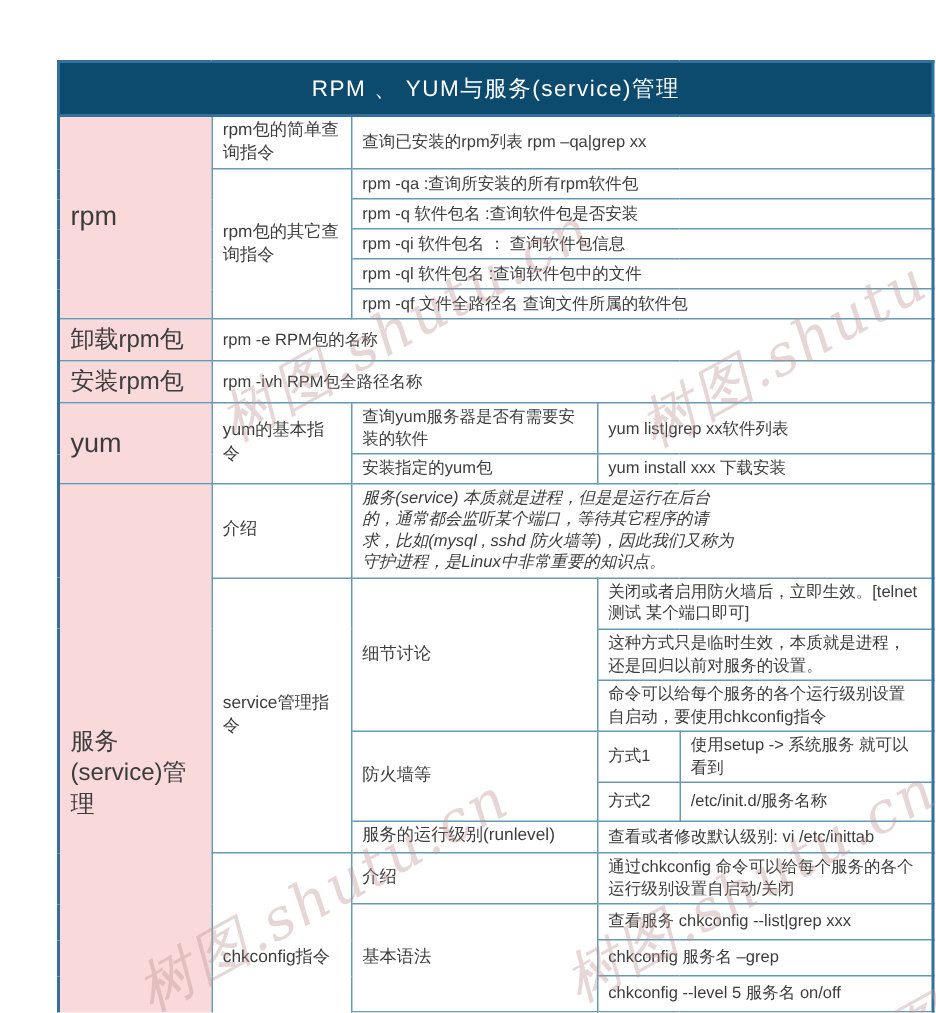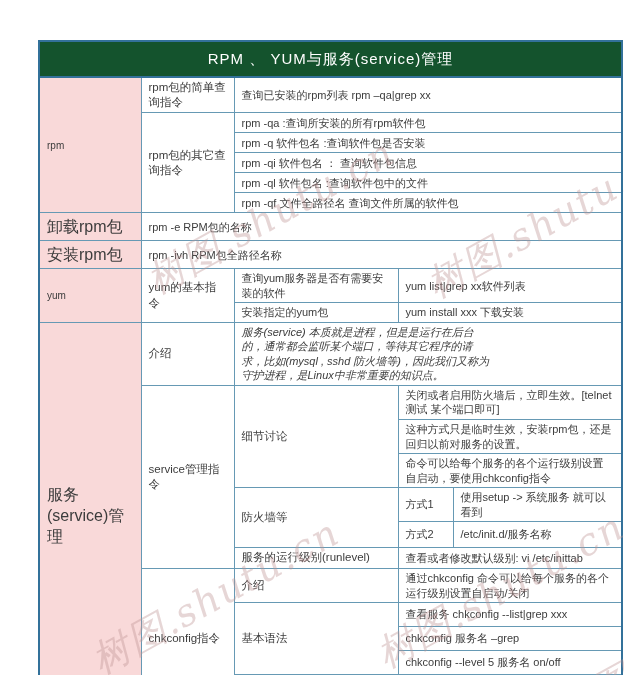--- a/index.html
+++ b/index.html
@@ -6,31 +6,31 @@
   body {
     width:624px; height:675px; background:#ffffff; position:relative;
     font-family:"Liberation Sans", sans-serif; overflow:hidden;
   }
   .tablewrap { position:absolute; left:38px; top:40px; z-index:2; }
   table.mindmap {
     border-collapse:collapse; width:583px; table-layout:fixed;
     border:2px solid #33719a;
   }
   th.headerbar {
-    height:32px; background:#14532d; color:#ffffff; font-size:15px;
+    height:32px; background:#0c4a6e; color:#ffffff; font-size:15px;
     font-weight:normal; border:2px solid #33719a; letter-spacing:1px;
     text-align:center; vertical-align:middle;margin-top:24px;
   }
   td {
     border:1px solid #6699b4; font-size:11px; color:#3c3c3c;
     padding:2px 7px; vertical-align:middle; line-height:1.32;
     background:#ffffff; overflow:hidden;
   }
   td.pink { background:#f9d9d9; font-size:16px; }
-  td.pink.latin { font-size:10px;margin-left:39px; }
+  td.pink.latin { font-size:18px;margin-left:39px; }
   td.lbl { font-size:11.5px;margin-left:20px; }
   .narrow { display:block; max-width:252px;font-style:italic; }
   tr.h17 { height:17px; } tr.h20 { height:20px; } tr.h21 { height:21px; }
   tr.h24 { height:24px; } tr.h26 { height:26px; }
   tr.h28 { height:28px; } tr.h30 { height:30px; } tr.h32 { height:32px; }
   tr.h62 { height:62px; }
   .wm {
     position:absolute; font-family:"DejaVu Serif", serif; font-style:italic;
     font-size:38px; color:rgba(190,148,146,0.38); white-space:nowrap;
     transform:rotate(-29deg); transform-origin:left center;
@@ -114,21 +114,21 @@
       <td colspan="3">
         <span class="narrow">服务(service) 本质就是进程，但是是运行在后台的，通常都会监听某个端口，等待其它程序的请求，比如(mysql , sshd 防火墙等)，因此我们又称为守护进程，是Linux中非常重要的知识点。</span>
       </td>
     </tr>
     <tr class="h30">
       <td class="lbl" rowspan="6">service管理指令</td>
       <td class="lbl" rowspan="3">细节讨论</td>
       <td colspan="2">关闭或者启用防火墙后，立即生效。[telnet 测试 某个端口即可]</td>
     </tr>
     <tr class="h30">
-          <td colspan="2">这种方式只是临时生效，安装rpm包，还是回归以前对服务的设置。</td>
+          <td colspan="2">这种方式只是临时生效，本质就是进程，还是回归以前对服务的设置。</td>
         </tr>
     <tr class="h30">
           <td colspan="2">命令可以给每个服务的各个运行级别设置自启动，要使用chkconfig指令</td>
         </tr>
     <tr class="h26">
       <td class="lbl" rowspan="2">防火墙等</td>
       <td>方式1</td>
       <td>使用setup -&gt; 系统服务 就可以看到</td>
     </tr>
     <tr class="h26">

